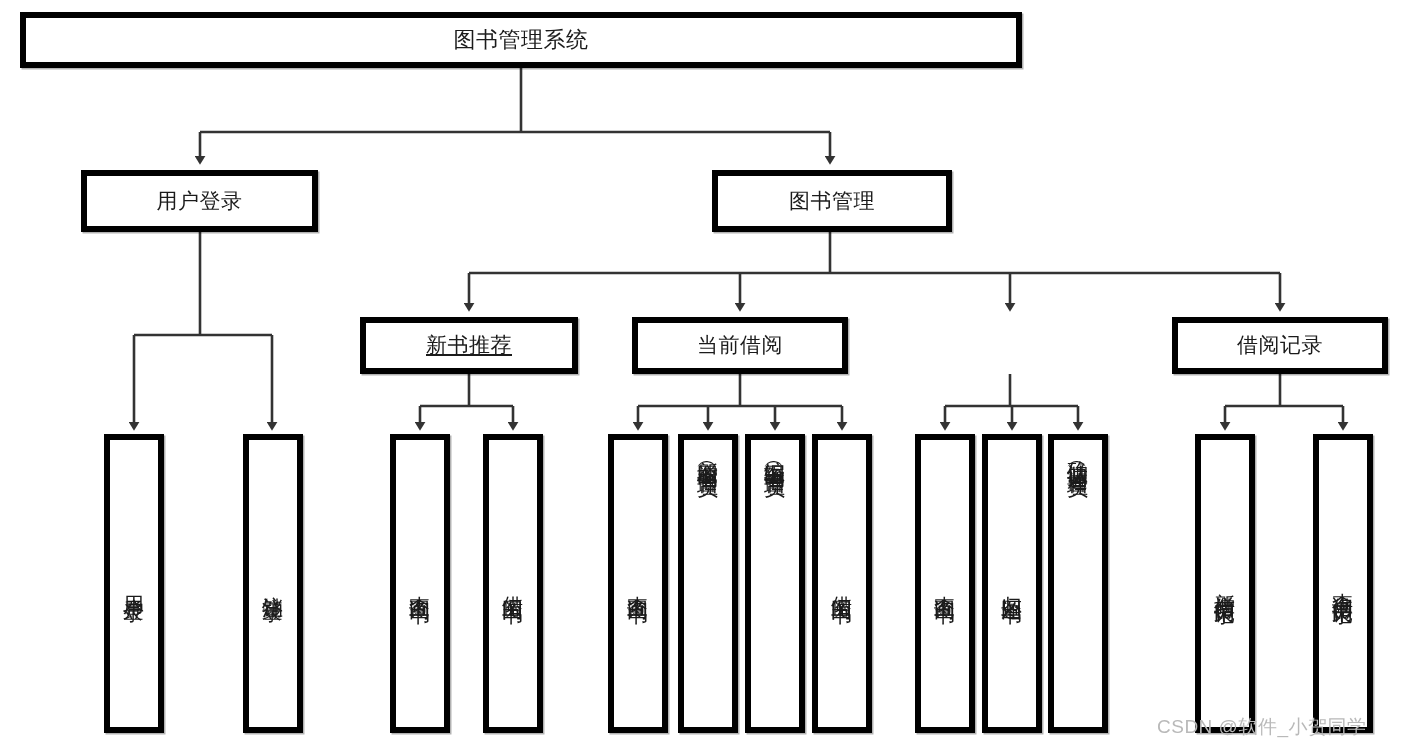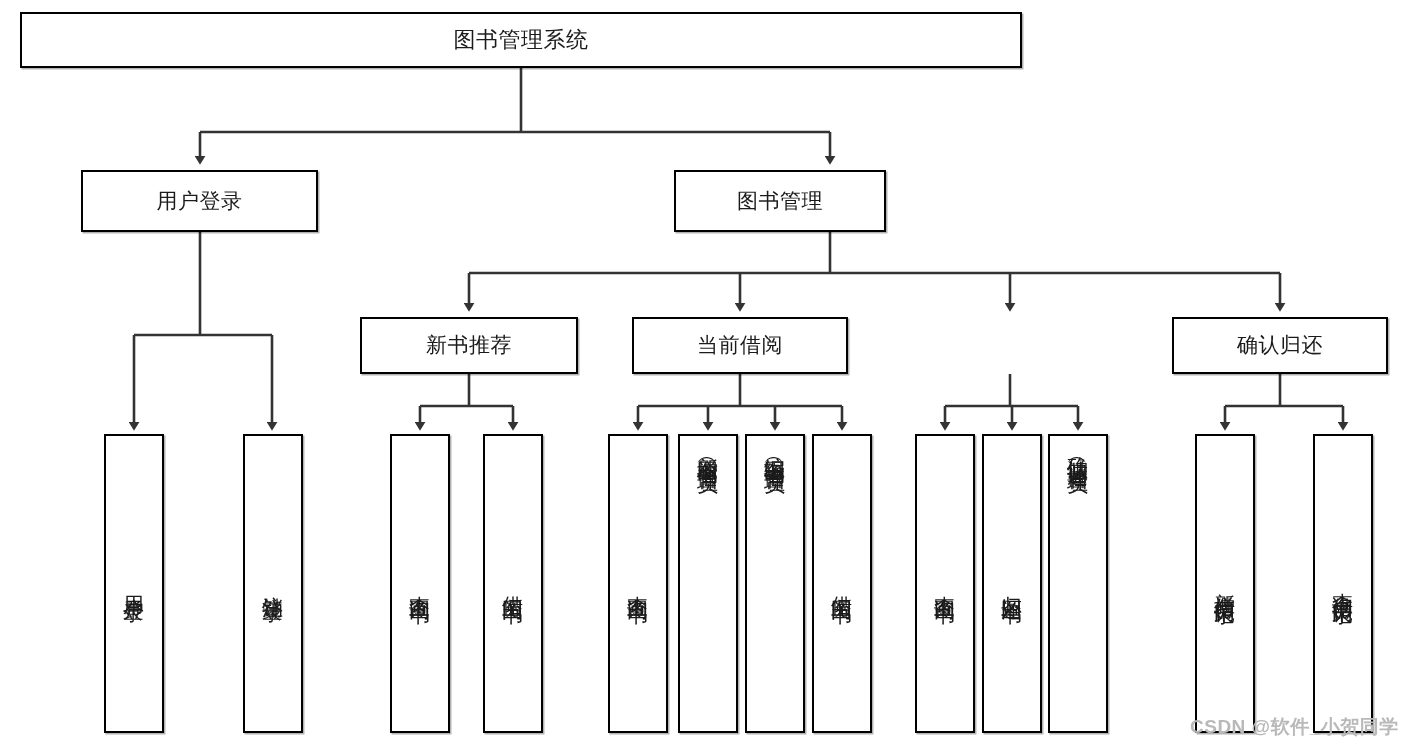--- a/index.html
+++ b/index.html
@@ -19,21 +19,21 @@
     position: absolute;
     left: 0;
     top: 0;
     width: 1405px;
     height: 747px;
   }
   .node {
     position: absolute;
     box-sizing: border-box;
     background: #ffffff;
-    border: 2px solid #000000;
+    border: 6px solid #000000;
     box-shadow: 1.5px 1.5px 0 0 rgba(0,0,0,0.30);
     display: flex;
     align-items: center;
     justify-content: center;
     color: #1b1b1b;
   }
   .node-label {
     display: block;
     line-height: 1.28;
     letter-spacing: 0.5px;
@@ -124,32 +124,32 @@
     </g>
   </svg>
 
   <div class="node h-node root" style="left:20px; top:12px; width:1002px; height:56px;">
     <span class="node-label">图书管理系统</span>
   </div>
 
   <div class="node h-node" style="left:81px; top:170px; width:237px; height:62px;">
     <span class="node-label">用户登录</span>
   </div>
-  <div class="node h-node" style="left:674px; top:170px; width:212px; height:62px;">
+  <div class="node h-node" style="left:712px; top:170px; width:240px; height:62px;">
     <span class="node-label">图书管理</span>
   </div>
 
-  <div class="node h-node" style="left:360px; top:317px; width:218px; height:57px;">
+  <div class="node h-node" style="left:360px; top:317px; width:218px; height:57px;text-decoration:underline;">
     <span class="node-label">新书推荐</span>
   </div>
   <div class="node h-node" style="left:632px; top:317px; width:216px; height:57px;">
     <span class="node-label">当前借阅</span>
   </div>
   <div class="node h-node" style="left:1172px; top:317px; width:216px; height:57px;">
-    <span class="node-label">确认归还</span>
+    <span class="node-label">借阅记录</span>
   </div>
 
   <div class="node v-node v-node-center" style="left:104px; top:434px; width:60px; height:299px;">
     <span class="node-label">用户登录</span>
   </div>
   <div class="node v-node v-node-center" style="left:243px; top:434px; width:60px; height:299px;">
     <span class="node-label">注销登录</span>
   </div>
 
   <div class="node v-node v-node-center" style="left:390px; top:434px; width:60px; height:299px;">
@@ -182,15 +182,15 @@
     <span class="node-label">确认归还（管理员）</span>
   </div>
 
   <div class="node v-node v-node-center" style="left:1195px; top:434px; width:60px; height:299px;">
     <span class="node-label">新增借阅记录</span>
   </div>
   <div class="node v-node v-node-center" style="left:1313px; top:434px; width:60px; height:299px;">
     <span class="node-label">查询借阅记录</span>
   </div>
 
-  <div class="watermark" style="left:1190px; top:714px;font-weight:bold;">CSDN @软件_小贺同学</div>
+  <div class="watermark" style="left:1157px; top:714px;">CSDN @软件_小贺同学</div>
 
 </div>
 
 </body></html>

